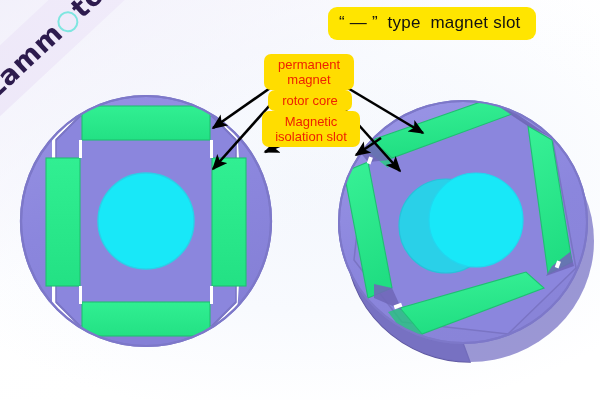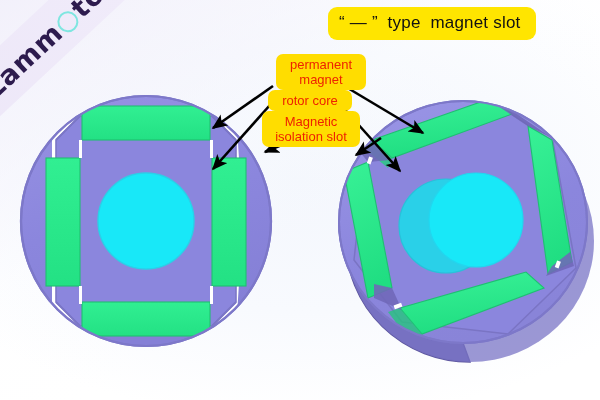--- a/index.html
+++ b/index.html
@@ -99,21 +99,21 @@
     background: #ffdd00;
     color: #ee2200;
     border-radius: 7px;
     font-size: 13px;
     line-height: 15px;
     text-align: center;
     padding: 3px 7px;
     white-space: pre-line;
     z-index: 40;
   }
-  #callout-magnet   { left: 264px; top: 54px;  width: 76px; margin-left: 12px; }
+  #callout-magnet   { left: 264px; top: 54px;  width: 76px; }
   #callout-core     { left: 268px; top: 90px;  width: 70px; }
   #callout-slot     { left: 262px; top: 111px; width: 84px; }
 
   
   #arrow-layer {
     position: absolute;
     inset: 0;
     z-index: 35;
     pointer-events: none;
   }

